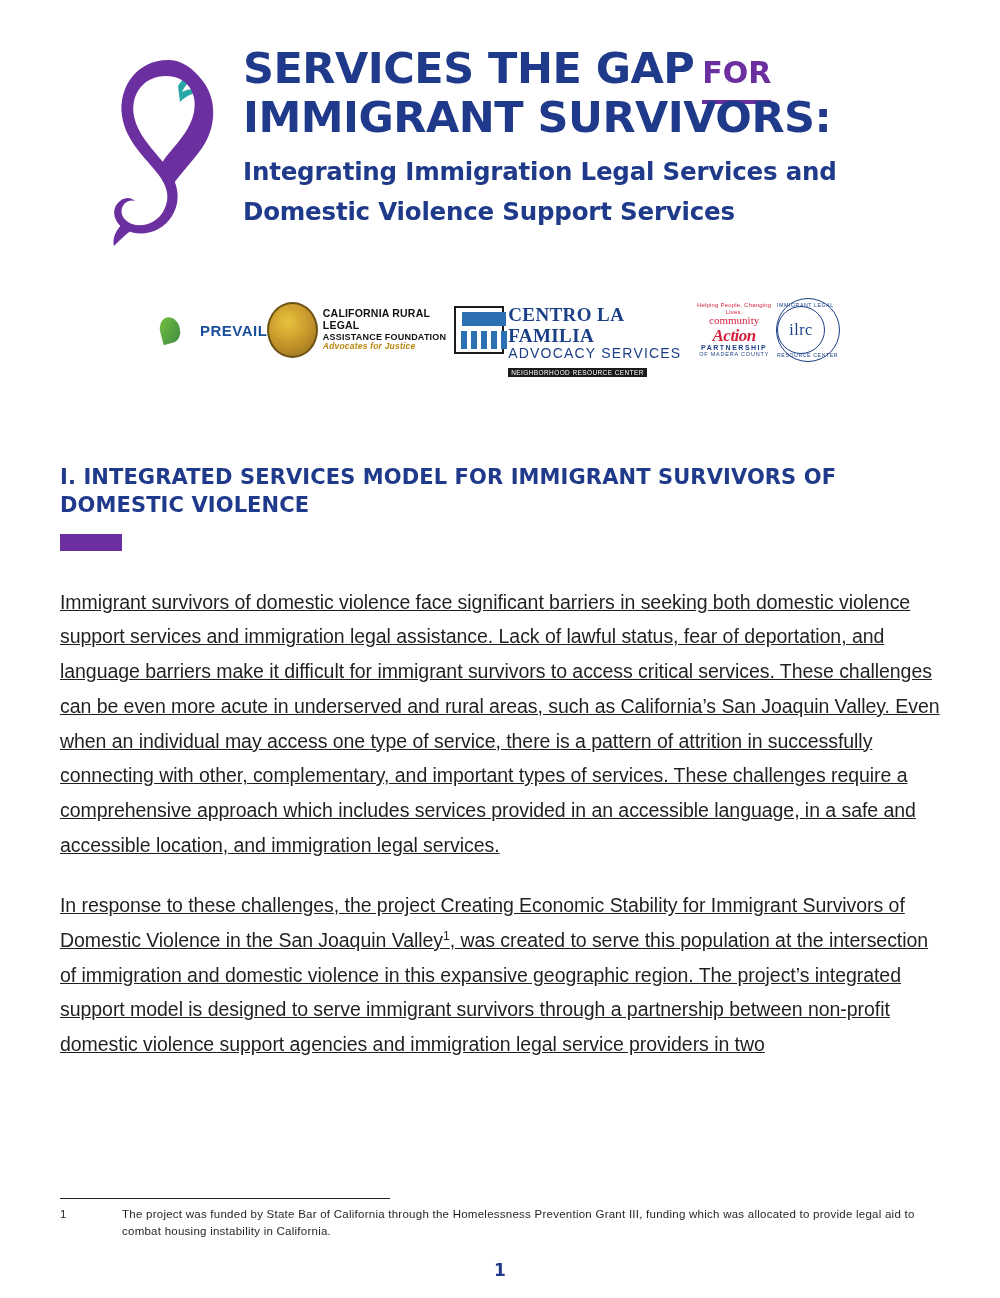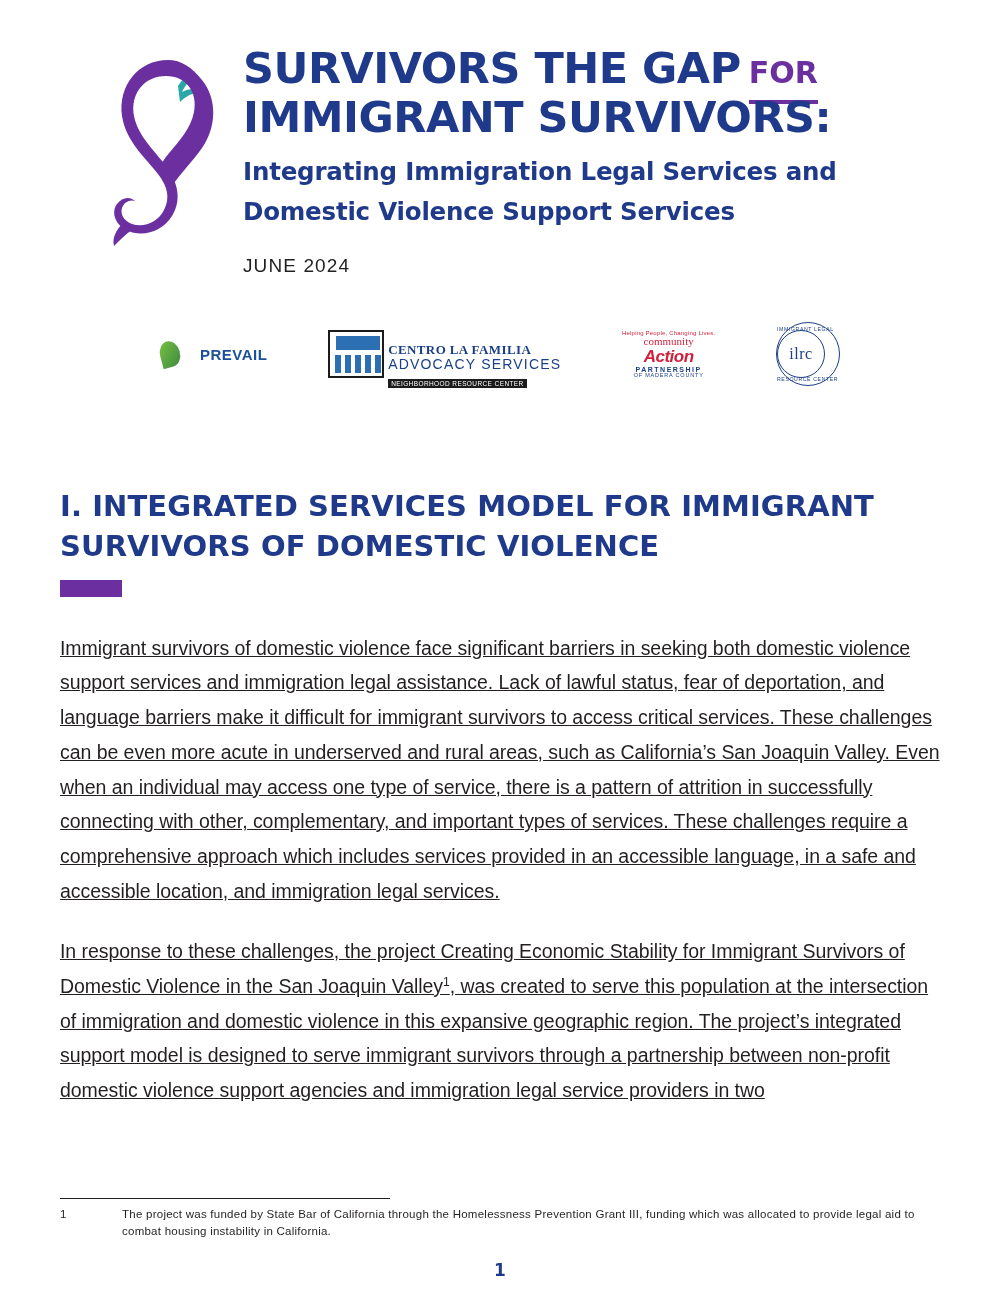--- a/index.html
+++ b/index.html
@@ -152,28 +152,28 @@
     background: #2c6fb3;
   }
   .centro-house:after {
     content: "";
     position: absolute;
     bottom: 3px; left: 5px;
     width: 46px; height: 18px;
     background: repeating-linear-gradient(90deg,#2c6fb3 0 6px,#fff 6px 10px);
   }
   .centro-text { line-height: 1.08; }
-  .centro-text .c1 { font-family: "Liberation Serif", serif; font-weight: bold; font-size: 13px; color: #1b3f87; letter-spacing: 0.4px; margin-top: 24px;}
+  .centro-text .c1 { font-family: "Liberation Serif", serif; font-weight: bold; font-size: 19px; color: #1b3f87; letter-spacing: 0.4px; margin-top: 24px;}
   .centro-text .c2 { font-family: Liberation Sans, sans-serif; font-size: 14px; color: #1b3f87; letter-spacing: 1.2px;}
   .centro-text .c3 { font-size: 6.5px; background: #1b1b1b; color: #fff; padding: 1px 3px; letter-spacing: 0.4px; display:inline-block; margin-top:2px;}
 
   .ca-logo { text-align: center; line-height: 1.05; }
   .ca-logo .arc { font-size: 6px; color: #d21f3c; letter-spacing: 0.2px;}
   .ca-logo .word1 { font-family: "Liberation Serif", serif; font-size: 11px; color: #d21f3c; font-weight: normal;}
-  .ca-logo .word2 { font-family: Liberation Sans, sans-serif; font-size: 17px; color: #d21f3c; font-weight: bold; font-style: italic; letter-spacing:-0.5px;}
+  .ca-logo .word2 { font-family: Liberation Serif, serif; font-size: 17px; color: #d21f3c; font-weight: bold; font-style: italic; letter-spacing:-0.5px;}
   .ca-logo .word3 { font-size: 7px; color: #1b3f87; font-weight: bold; letter-spacing: 1.5px;}
   .ca-logo .word4 { font-size: 5.5px; color: #1b3f87; letter-spacing: 0.8px;}
 
   .ilrc-logo {
     width: 62px; height: 62px;
     border-radius: 50%;
     border: 1.5px solid #1b3f87;
     display: flex; align-items: center; 
     position: relative;
   }
@@ -197,21 +197,21 @@
   .ilrc-ring-text.bot { bottom: 3px; }
 
   
   .section {
     padding: 0 60px;
   }
   .section-heading {
     margin-top: 98px;
     font-family: "DejaVu Sans", sans-serif;
     font-weight: bold;
-    font-size: 29px;
+    font-size: 21px;
     line-height: 1.35;
     color: #1f3a8a;
     letter-spacing: 0.1px;
   }
   .heading-rule {
     margin-top: 14px;
     width: 62px;
     height: 17px;
     background: #6b2fa0;
   }
@@ -282,38 +282,47 @@
                  C126 38 138 54 134 74 C131 90 120 102 110 114
                  C104 121 100 127 98 133 L112 148 C120 136 132 124 142 110
                  C156 90 158 62 142 42 C132 29 121 22 108 22 Z" fill="#6b2fa0"></path>
         <path d="M63 185 C56 192 52 200 54 208 C60 202 66 196 72 192 Z" fill="#6b2fa0"></path>
       </svg>
     </div>
 
     <div class="title-block">
       <h1 class="main-title">
         <span class="line1">
-          <span>SURVIVORS THE GAP</span><span class="for-word">FOR</span>
+          <span>SERVICES THE GAP</span><span class="for-word">FOR</span>
         </span>
         <span class="line2">IMMIGRANT SURVIVORS:</span>
       </h1>
       <div class="subtitle">Integrating Immigration Legal Services and Domestic Violence Support Services</div>
-      <div class="date-line">JUNE 2024</div>
     </div>
   </div>
 
   <div class="logo-strip">
 
     <div class="logo-item">
       <div class="prevail-logo">
         <div class="prevail-swoosh"></div>
         <div class="prevail-text">PREVAIL</div>
       </div>
     </div>
 
+    <div class="logo-item">
+      <div class="crla-logo">
+        <div class="crla-badge"></div>
+        <div class="crla-text">
+          <div class="l1">CALIFORNIA RURAL LEGAL</div>
+          <div class="l2">ASSISTANCE FOUNDATION</div>
+          <div class="l3">Advocates for Justice</div>
+        </div>
+      </div>
+    </div>
 
     <div class="logo-item">
       <div class="centro-logo">
         <div class="centro-house"></div>
         <div class="centro-text">
           <div class="c1">CENTRO LA FAMILIA</div>
           <div class="c2">ADVOCACY SERVICES</div>
           <div class="c3">NEIGHBORHOOD RESOURCE CENTER</div>
         </div>
       </div>

